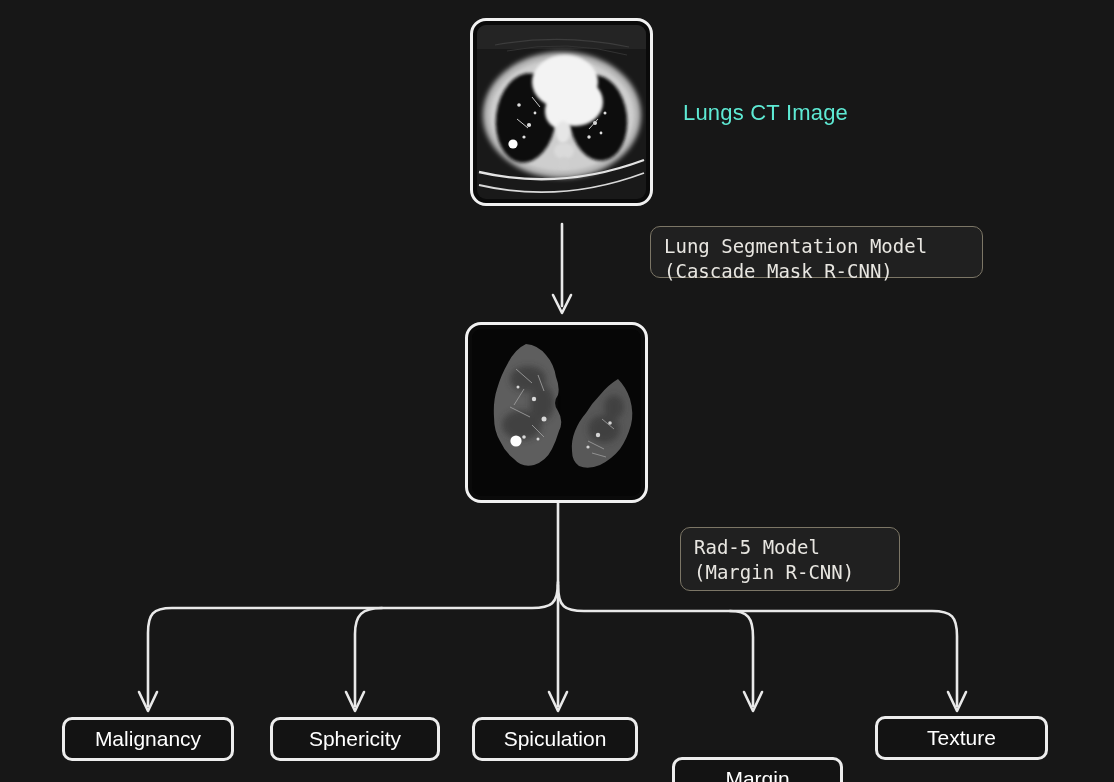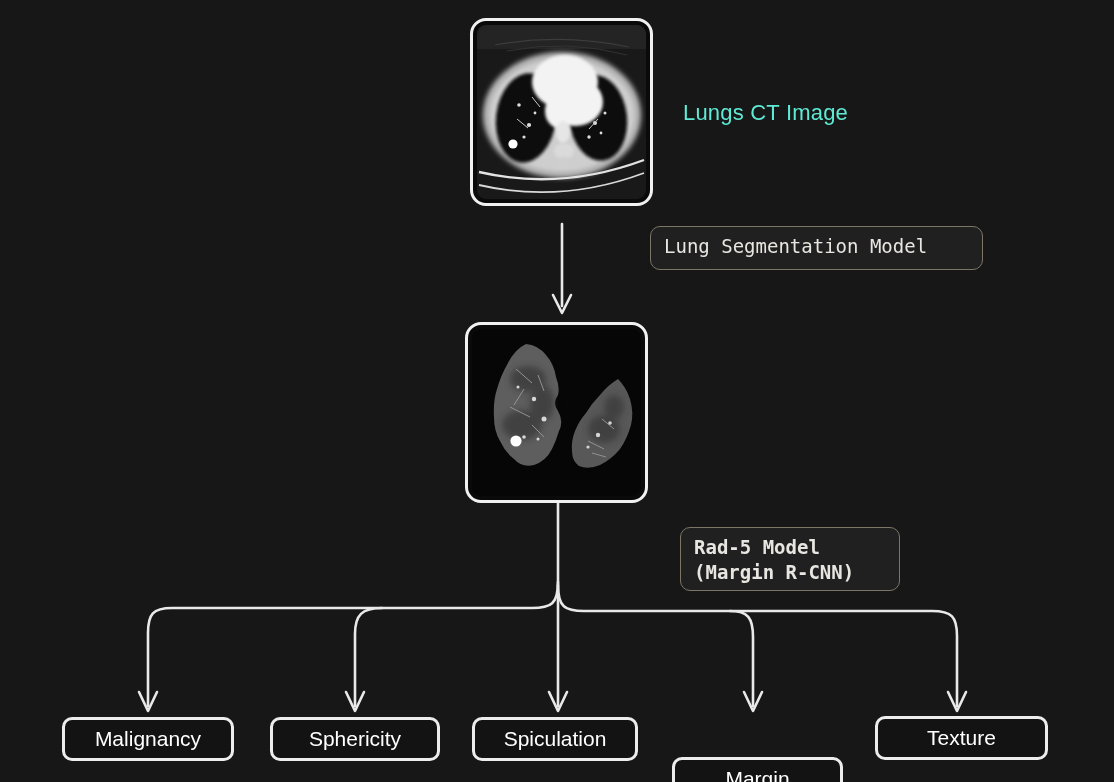--- a/index.html
+++ b/index.html
@@ -151,22 +151,23 @@
 
       <circle cx="36" cy="119" r="4.6" fill="#ffffff"></circle>
 
       <path d="M2,147 Q84,166 167,135" stroke="#e3e3e3" stroke-width="2.4" fill="none"></path>
       <path d="M2,160 Q84,179 167,148" stroke="#d9d9d9" stroke-width="1.8" fill="none"></path>
     </svg>
   </div>
 
   <div class="free-label" style="left:683px;top:100px;">Lungs CT Image</div>
 
-  <div class="model-box" style="left:650px;top:226px;width:333px;height:44px;">
+  <div class="model-box" style="left:650px;top:226px;width:333px;height:52px;">
     <div>Lung Segmentation Model</div>
+    <div>(Cascade Mask R-CNN)</div>
   </div>
 
   <div class="img-frame" style="left:465px;top:322px;width:183px;height:181px;">
     <svg width="169" height="167" viewBox="0 0 169 167">
       <defs>
         <filter id="b3" x="-40%" y="-40%" width="180%" height="180%">
             <feGaussianBlur stdDeviation="3"></feGaussianBlur>
           </filter>
       </defs>
       <rect width="169" height="167" fill="#060606"></rect>
@@ -208,21 +209,21 @@
           <path d="M120,124 l14,4"></path>
       </g>
       <g fill="#d4d4d4">
         <circle cx="126" cy="106" r="2.2"></circle>
           <circle cx="138" cy="94" r="1.8"></circle>
         <circle cx="116" cy="118" r="1.6"></circle>
       </g>
     </svg>
   </div>
 
-  <div class="model-box" style="left:680px;top:527px;width:220px;height:64px;font-weight:bold;">
+  <div class="model-box" style="left:680px;top:527px;width:220px;height:64px;">
     <div>Rad-5 Model</div>
     <div>(Margin R-CNN)</div>
   </div>
 
   <div class="out-box" style="left:62px;top:717px;width:172px;">Malignancy</div>
   <div class="out-box" style="left:270px;top:717px;width:170px;">Sphericity</div>
   <div class="out-box" style="left:472px;top:717px;width:166px;">Spiculation</div>
   <div class="out-box" style="left:672px;top:757px;width:171px;">Margin</div>
   <div class="out-box" style="left:875px;top:716px;width:173px;">Texture</div>
 

